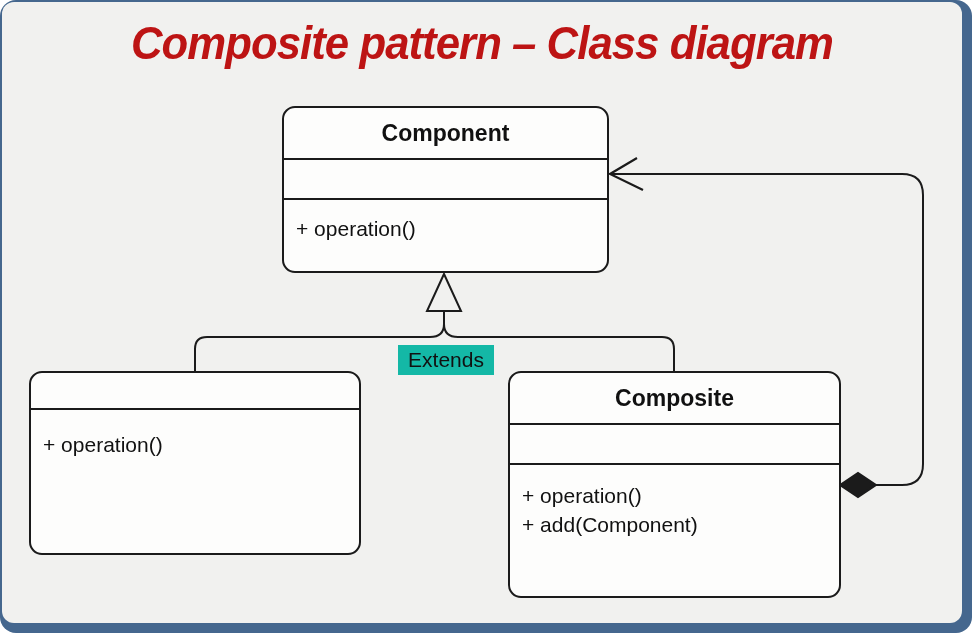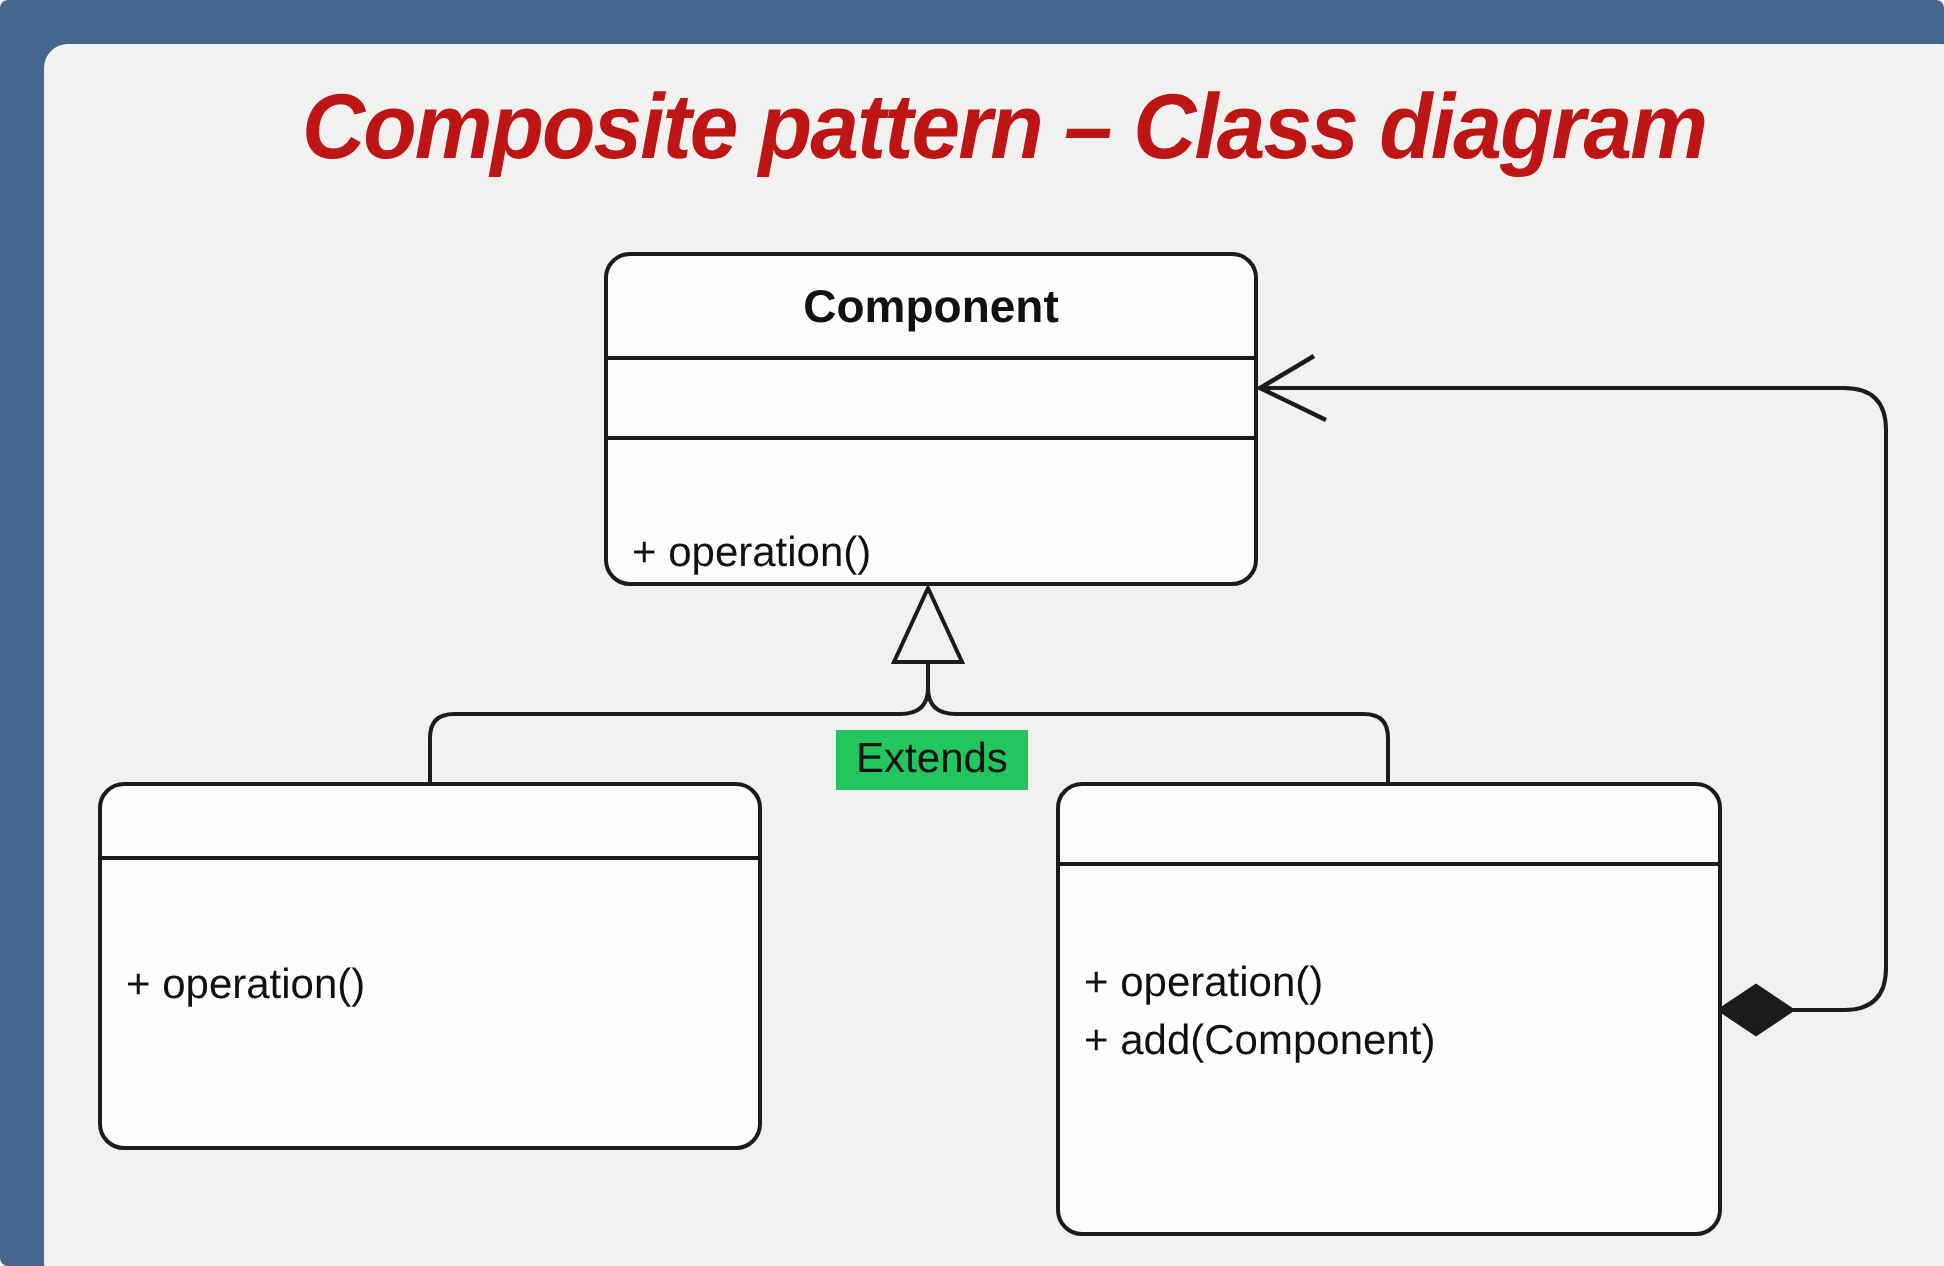--- a/index.html
+++ b/index.html
@@ -12,22 +12,22 @@
   }
   *{ box-sizing:border-box; margin:0; padding:0; }
   body{
     margin:0;
     font-family:"Liberation Sans", sans-serif;
     background:#ffffff;
   }
   .frame{
     width:972px; height:633px;
     background:var(--frame);
-    padding:22px;
-    border-radius:4px;
+    padding:2px;
+    border-radius:16px;
     position:relative;
     text-decoration:underline;
   }
   .panel{
     width:960px; height:621px;
     background:var(--panel);
     border-radius:12px;
     position:relative;
     overflow:hidden;
   }
@@ -64,21 +64,20 @@
     font-size:23px;
     color:var(--text);
   }
   .class-attrs{
     border-bottom:2px solid var(--line);
   }
   .class-methods{
     padding:14px 12px 0 12px;
     font-size:21px;
     color:var(--text);
-    margin-top:28px;
   }
   .method{ line-height:29px; white-space:nowrap; }
 
   #box-component{ left:280px; top:104px; width:327px; height:167px; }
   #box-component .class-name{ height:52px; }
   #box-component .class-attrs{ height:40px; }
 
   #box-leaf{ left:27px; top:369px; width:332px; height:184px; }
   #box-leaf .class-name{ height:53px; }
   #box-leaf .class-attrs{ height:37px; }
@@ -86,21 +85,21 @@
 
   #box-composite{ left:506px; top:369px; width:333px; height:227px; }
   #box-composite .class-name{ height:52px; }
   #box-composite .class-attrs{ height:40px; }
   #box-composite .class-methods{ padding-top:16px; }
 
   .extends-label{
     position:absolute;
     left:396px; top:343px;
     width:96px; height:30px;
-    background:#22c55e;
+    background:#14b8a6;
     display:flex; align-items:center; justify-content:center;
     font-size:21px;
     color:var(--text);
   }
 </style>
 </head>
 <body>
 
 <div class="frame">
   <div class="panel">
@@ -131,20 +130,21 @@
     </div>
 
     <div class="class-box" id="box-leaf">
       <div class="class-attrs"></div>
       <div class="class-methods">
         <div class="method">+ operation()</div>
       </div>
     </div>
 
     <div class="class-box" id="box-composite">
+      <div class="class-name">Composite</div>
       <div class="class-attrs"></div>
       <div class="class-methods">
         <div class="method">+ operation()</div>
         <div class="method">+ add(Component)</div>
       </div>
     </div>
 
     <div class="extends-label">Extends</div>
 
   </div>

